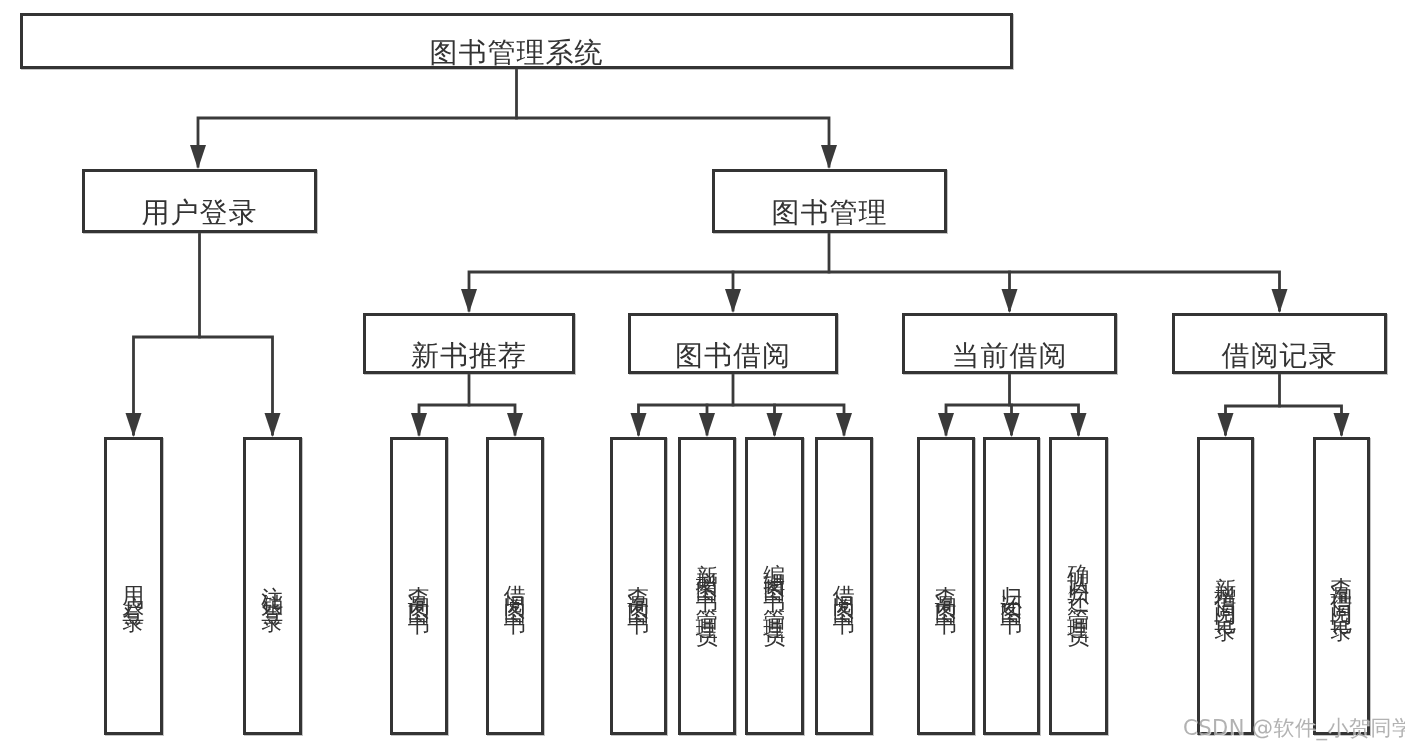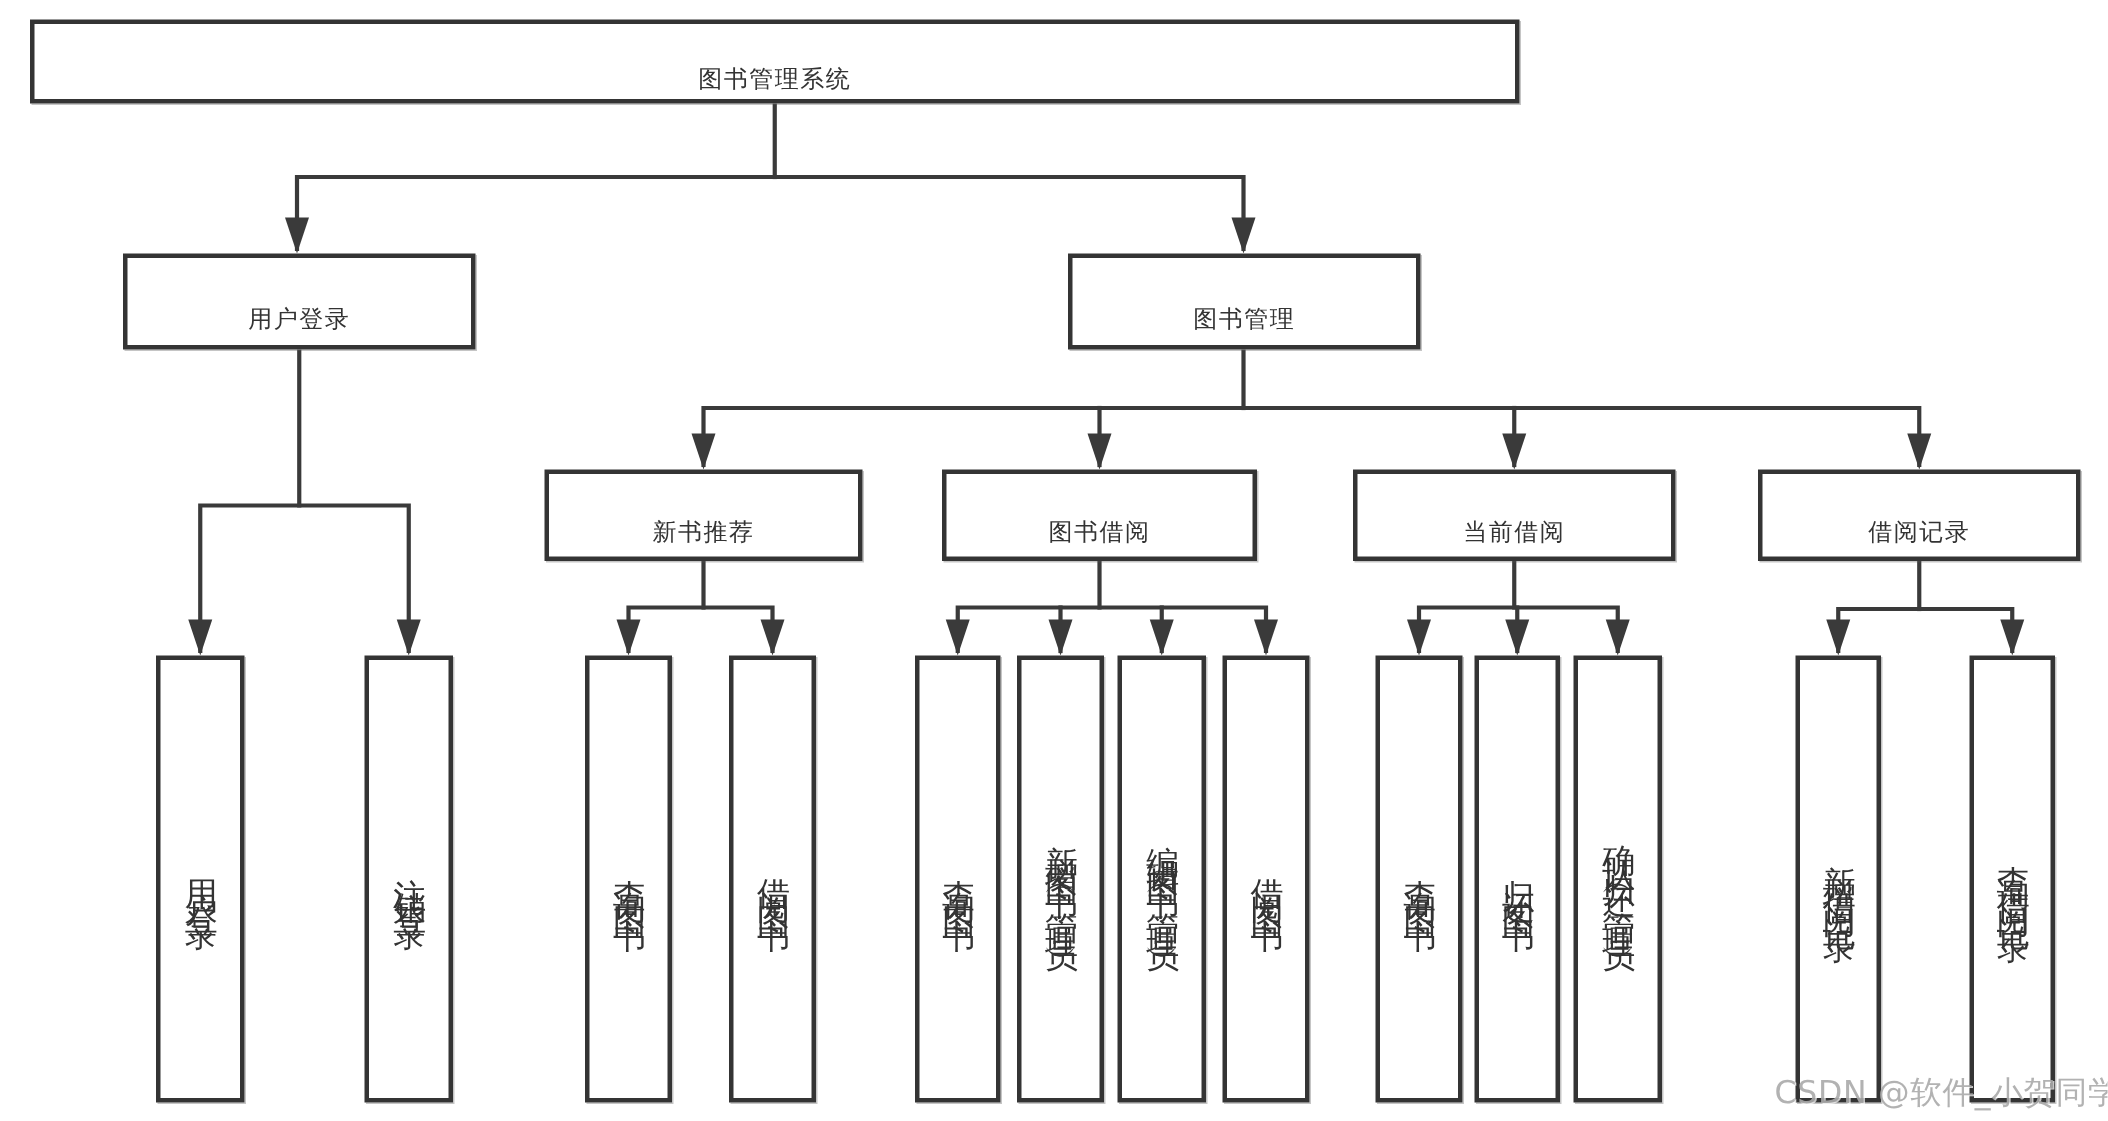--- a/index.html
+++ b/index.html
@@ -31,21 +31,21 @@
   }
   .connectors .arw { fill: var(--line); stroke: none; }
   .box {
     position: absolute; z-index: 2;
     background: var(--boxfill);
     border: 3px solid var(--border);
     box-shadow: 1px 1px 0 rgba(90,90,90,0.35);
     display: flex; align-items: center; justify-content: center;
   }
   .h-label {
-    font-size: 16px; color: var(--text);
+    font-size: 28px; color: var(--text);
     letter-spacing: 1px; white-space: nowrap; margin-top: 24px;
   }
   .v-label {
     writing-mode: vertical-rl; text-orientation: mixed;
     font-size: 22px; color: var(--text);
     letter-spacing: 9px; line-height: 1.15; white-space: nowrap;
   }
   .watermark {
     position: absolute; left: 1183px; top: 714px; z-index: 5;
     font-size: 21px; color: var(--wm); opacity: 0.9;

